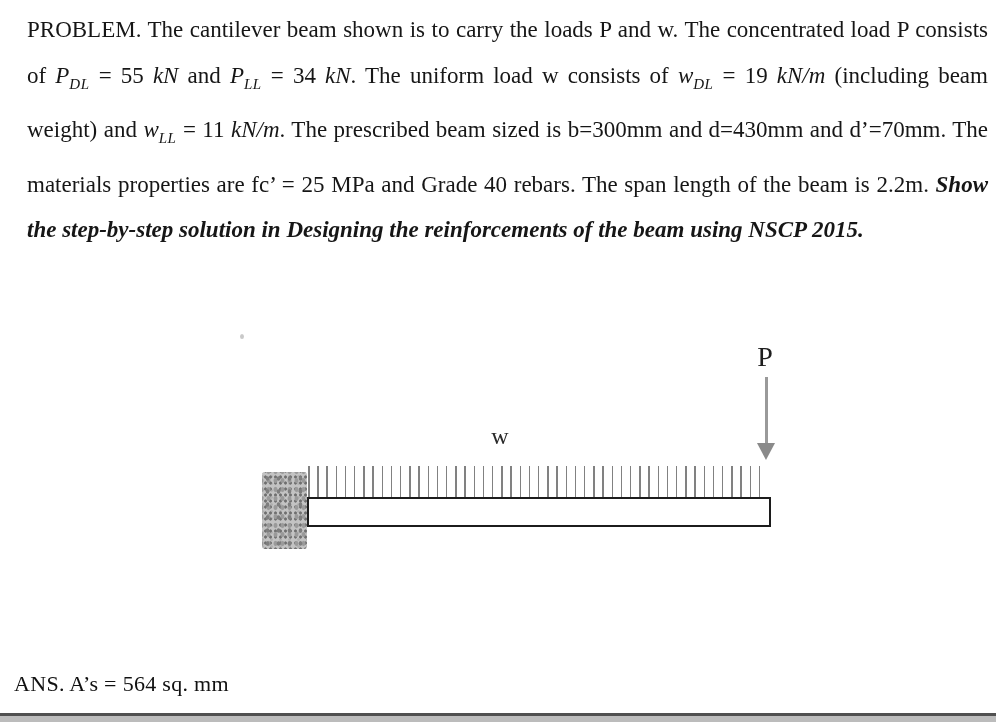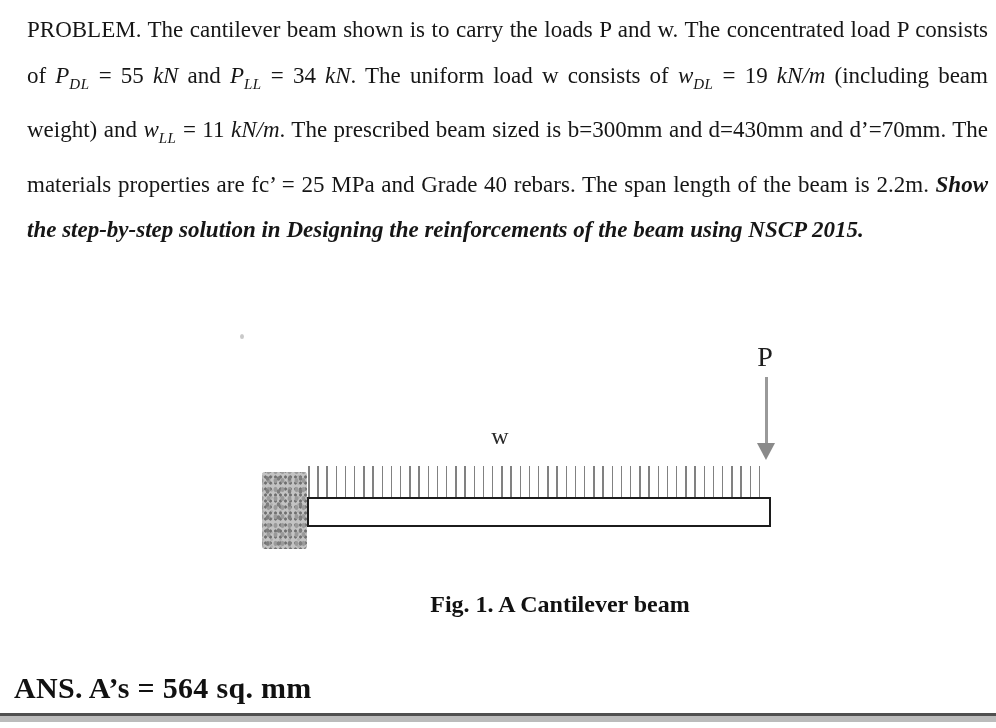--- a/index.html
+++ b/index.html
@@ -72,21 +72,21 @@
     border-top: 17px solid #8a8a8a;
   }
 
   .fig-caption {
     position: absolute; left: 260px; top: 591px; width: 600px;
     text-align: center; font-weight: 700; font-size: 24px; color: #111111;
   }
 
   .answer-line {
     position: absolute; left: 14px; top: 671px;
-    font-weight: 700; font-size: 30px; color: #111111;
+    font-weight: 400; font-size: 22px; color: #111111;
     letter-spacing: 0.3px;
   }
 
   .bottom-rule-dark {
     position: absolute; left: 0; top: 713px; width: 996px; height: 3px;
     background: #505050;
   }
   .bottom-rule-gray {
     position: absolute; left: 0; top: 716px; width: 996px; height: 6px;
     background: #bcbcbc;
@@ -101,21 +101,20 @@
 
   <div class="figure-wrap">
     <div class="scan-speck"></div>
     <div class="support-block"></div>
     <div class="hatching"></div>
     <div class="beam-body"></div>
     <div class="w-label">w</div>
     <div class="p-label">P</div>
     <div class="arrow-stem"></div>
     <div class="arrow-head"></div>
-    <div class="fig-caption">Fig. 1. A Cantilever beam</div>
   </div>
 
   <div class="answer-line">ANS. A’s = 564 sq. mm</div>
 
   <div class="bottom-rule-dark"></div>
   <div class="bottom-rule-gray"></div>
 
 </div>
 
 </body></html>

